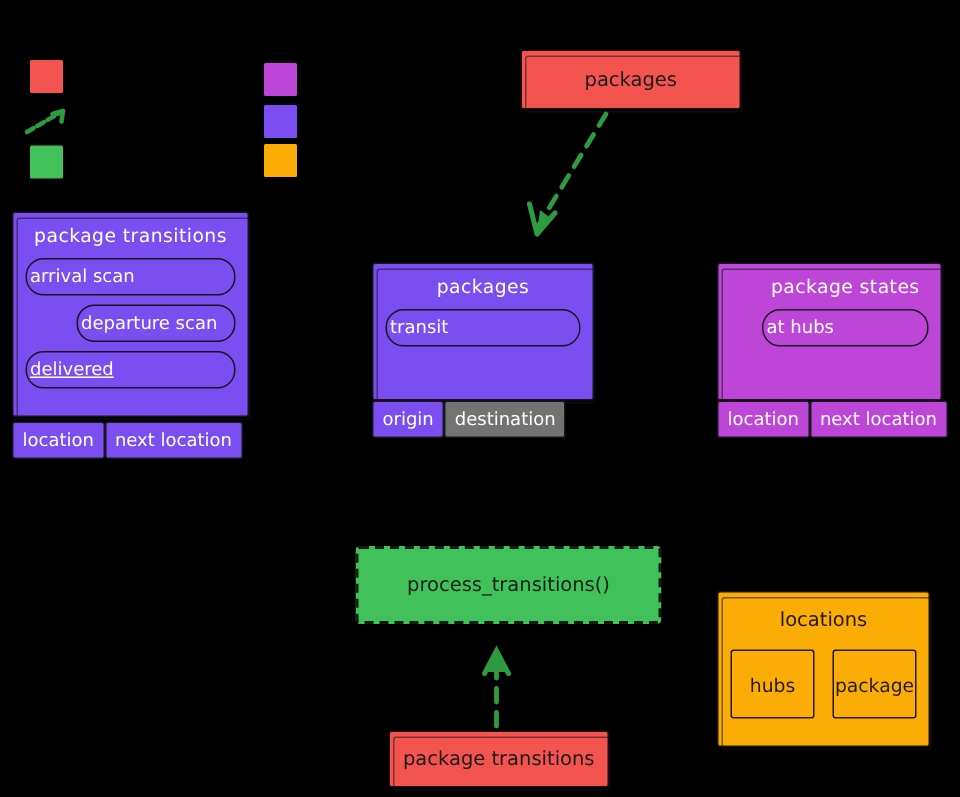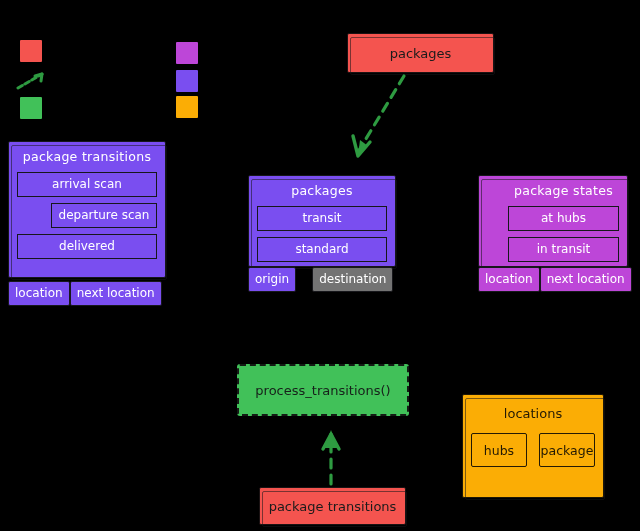--- a/index.html
+++ b/index.html
@@ -77,22 +77,22 @@
   .entity {
     padding: 7px 8px 6px 8px;
     gap: 6px;
   }
   .entity .title {
     font-size: 12.5px;
     margin-bottom: 2px;
   }
   .field {
     border: 1.6px solid #17171b;
-    border-radius: 0;
-    text-align: center;
+    border-radius: 12px;
+    text-align: left;
     font-size: 12px;
     padding: 4px 2px 5px 2px;
     color: #fff;
     position: relative;
   }
   .attr-row {
     position: absolute;
     display: flex;
   }
   .attr {
@@ -141,21 +141,21 @@
   .orangebox .title { font-size: 13px; color: #241a04; }
   .orange-inner-row {
     display: flex;
     gap: 12px;
     margin-top: 12px;
   }
   .orange-inner {
     border: 1.8px solid #241a04;
     border-radius: 2px;
     width: 56px;
-    height: 34px;
+    height: 46px;
     display: flex;
     align-items: center;
     justify-content: center;
     font-size: 12.5px;
     color: #241a04;
   }
 
   svg.edge { position: absolute; overflow: visible; pointer-events: none; }
 </style>
 </head>
@@ -190,58 +190,56 @@
   <svg class="edge" style="left:330px; top:70px; width:110px; height:110px;" viewBox="0 0 110 110">
     <path d="M74 6 L28 82" stroke="#2e9b41" stroke-width="3.2" stroke-dasharray="9 7" fill="none" stroke-linecap="round"></path>
     <path d="M28 86 L23 66 M28 86 L40 72" stroke="#2e9b41" stroke-width="3.4" fill="none" stroke-linecap="round"></path>
     <path d="M28 86 L30 70 L38 76 Z" fill="#2e9b41"></path>
   </svg>
 
   <div class="node entity sketch" style="left:8px; top:141px; width:158px; height:137px; background:#7a4ef0;">
     <div class="title">package transitions</div>
     <div class="field" style="background:#7a4ef0;">arrival scan</div>
     <div class="field" style="background:#7a4ef0;margin-left:34px;">departure scan</div>
-    <div class="field" style="background:#7a4ef0;">delivered</div>
+    <div class="field" style="background:#7a4ef0;text-decoration:underline;">delivered</div>
   </div>
   <div class="attr-row" style="left:8px; top:281px;">
     <div class="attr" style="background:#7a4ef0;">location</div>
     <div class="attr" style="background:#7a4ef0;">next location</div>
   </div>
 
   <div class="node entity sketch" style="left:248px; top:175px; width:148px; height:92px; background:#7a4ef0;">
     <div class="title">packages</div>
     <div class="field" style="background:#7a4ef0;">transit</div>
-    <div class="field" style="background:#7a4ef0;">standard</div>
-  </div>
-  <div class="attr-row" style="left:248px; top:267px;gap:16px;">
+  </div>
+  <div class="attr-row" style="left:248px; top:267px;">
     <div class="attr" style="background:#7a4ef0;">origin</div>
     <div class="attr" style="background:#737373;">destination</div>
   </div>
 
   <div class="node entity sketch" style="left:478px; top:175px; width:150px; height:92px; background:#bd46d8;padding-left:29px;">
     <div class="title">package states</div>
     <div class="field" style="background:#bd46d8;">at hubs</div>
-    <div class="field" style="background:#bd46d8;">in transit</div>
   </div>
   <div class="attr-row" style="left:478px; top:267px;">
     <div class="attr" style="background:#bd46d8;">location</div>
     <div class="attr" style="background:#bd46d8;">next location</div>
   </div>
 
-  <div class="procbox" style="left:237px; top:364px; width:172px; height:52px; background:#41c159;">
+  <div class="procbox" style="left:237px; top:364px; width:204px; height:52px; background:#41c159;">
     <span>process_transitions()</span>
   </div>
 
   <svg class="edge" style="left:310px; top:416px; width:46px; height:72px;" viewBox="0 0 46 72">
     <path d="M21 68 L21 22" stroke="#2e9b41" stroke-width="3.2" stroke-dasharray="9 7" fill="none" stroke-linecap="round"></path>
     <path d="M21 18 L13 33 M21 18 L29 33" stroke="#2e9b41" stroke-width="3.4" fill="none" stroke-linecap="round"></path>
     <path d="M21 14 L14 32 L28 32 Z" fill="#2e9b41"></path>
   </svg>
 
-  <div class="orangebox sketch" style="left:462px; top:394px; width:142px; height:104px; background:#fbad05;">
+  <div class="orangebox sketch" style="left:478px; top:394px; width:142px; height:104px; background:#fbad05;">
     <div class="title">locations</div>
     <div class="orange-inner-row">
       <div class="orange-inner">hubs</div>
       <div class="orange-inner">package</div>
     </div>
   </div>
 
   <div class="plainbox sketch" style="left:259px; top:487px; width:147px; height:38px; background:#f4544f;">
     <span>package transitions</span>
   </div>

